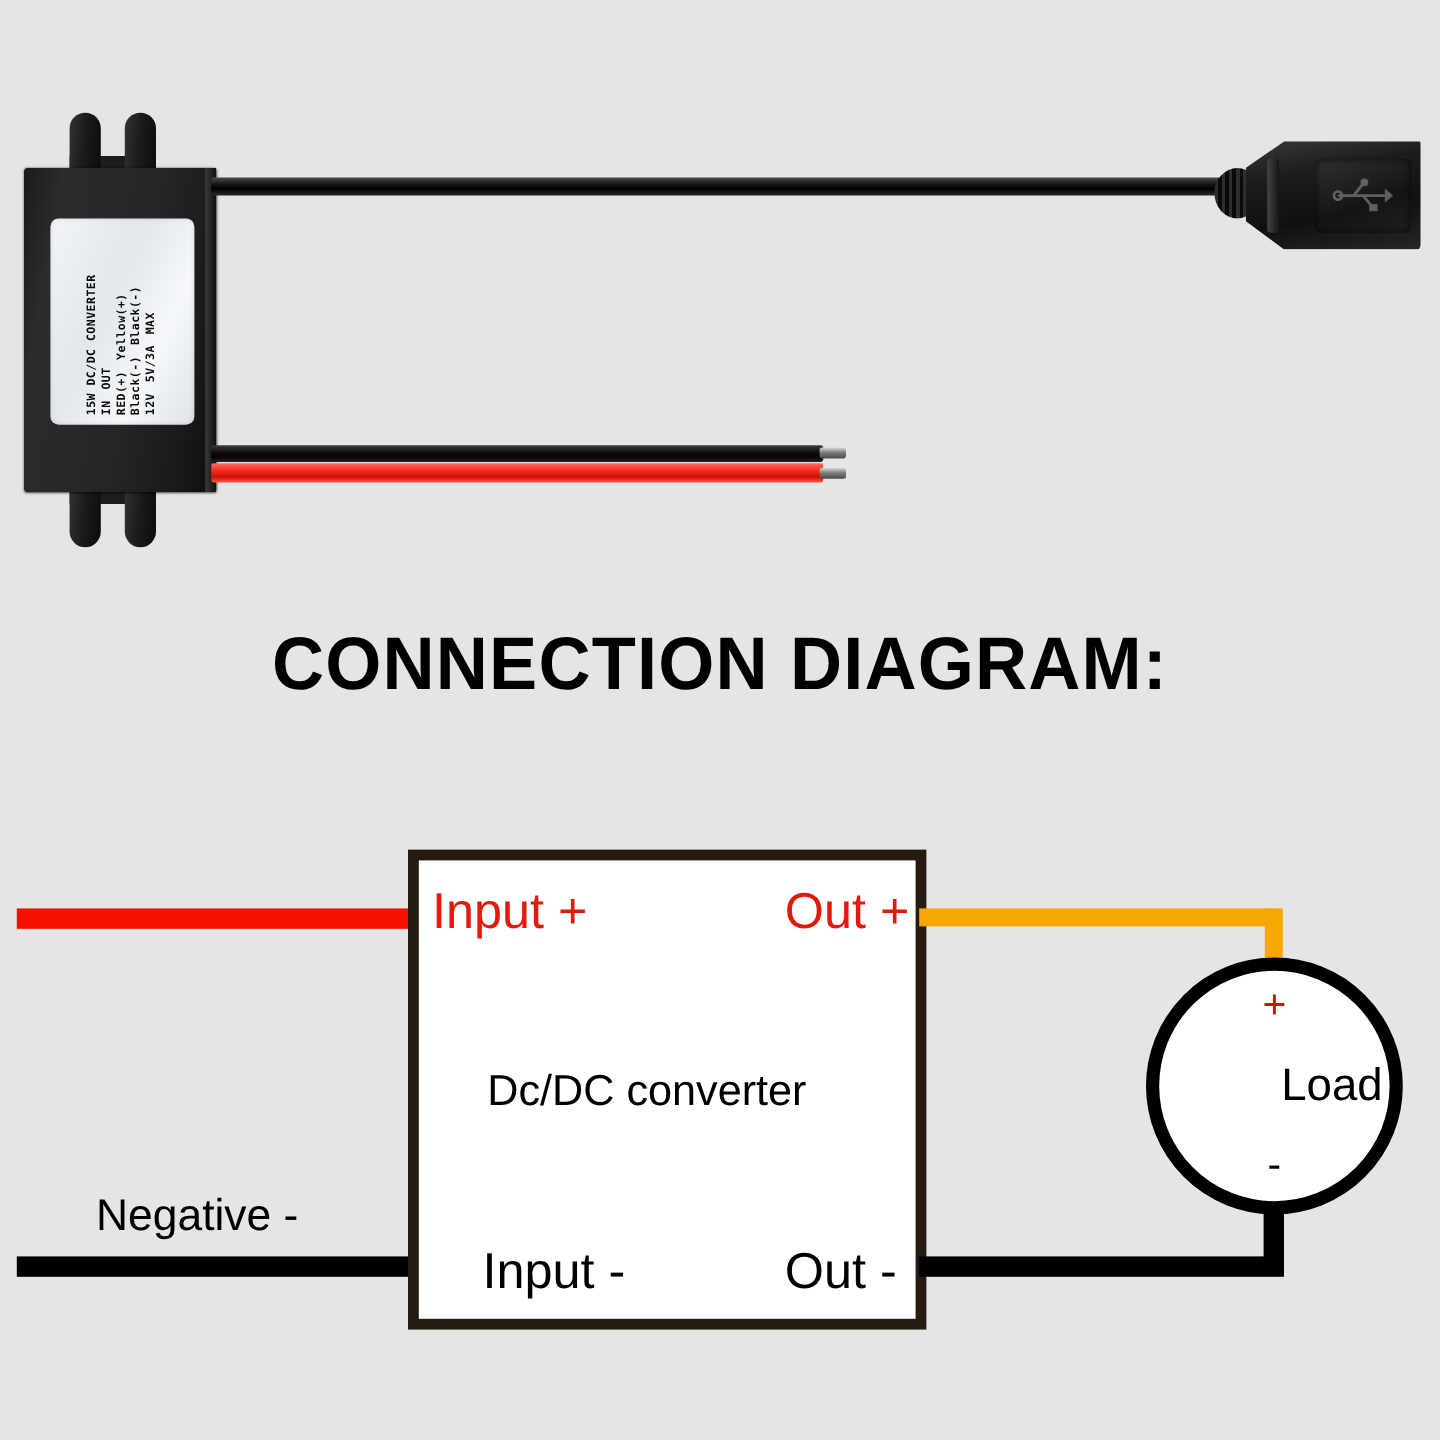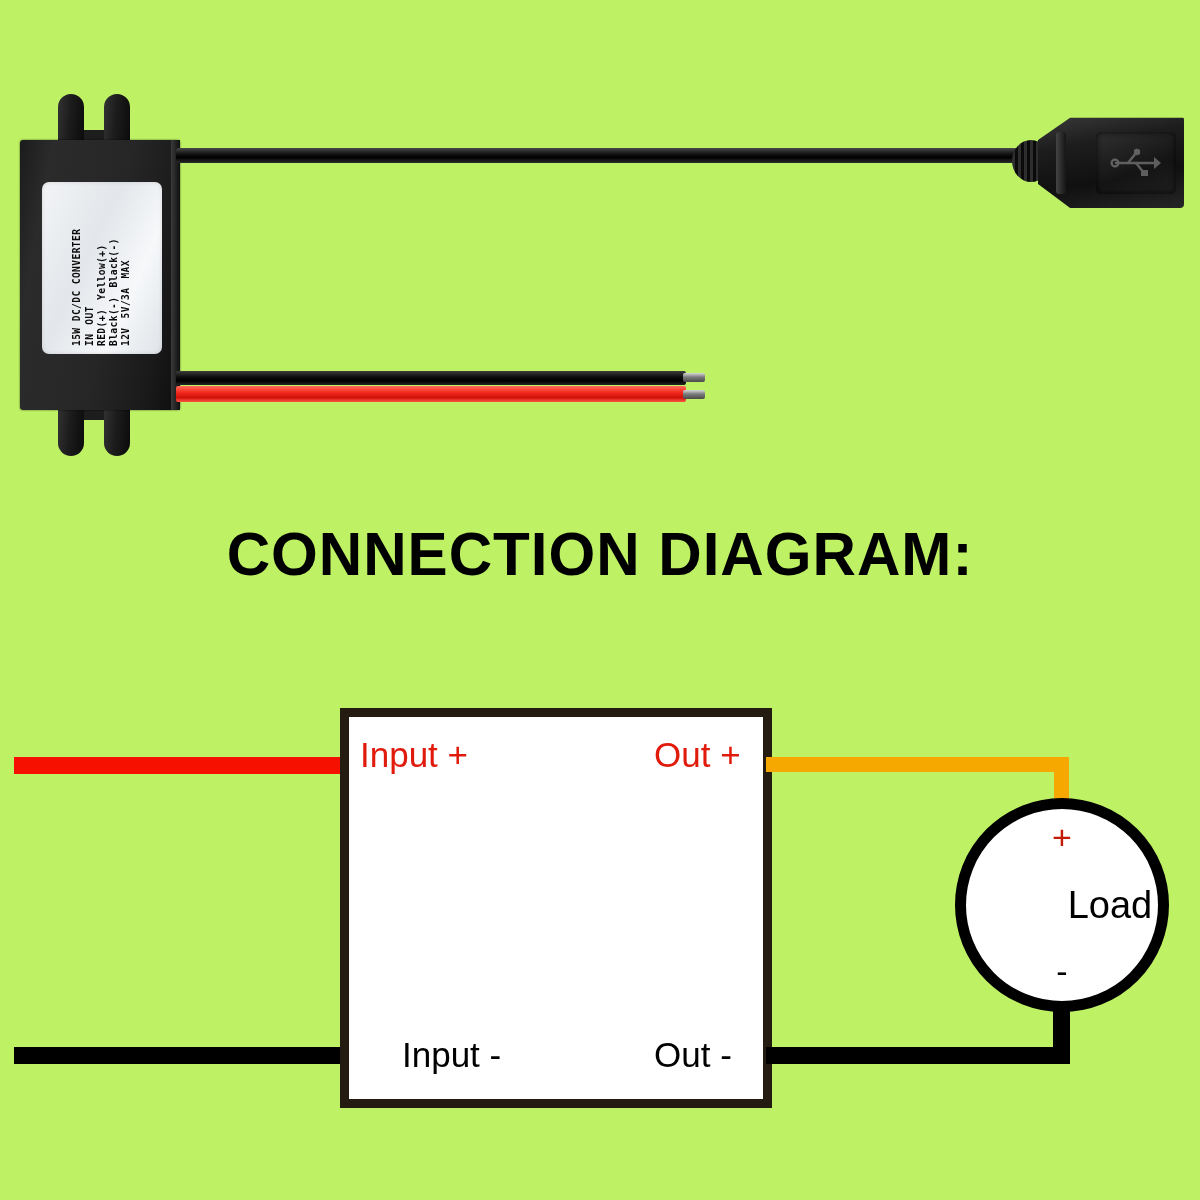--- a/index.html
+++ b/index.html
@@ -5,21 +5,21 @@
 <style>
   * { box-sizing: border-box; }
   html, body {
     margin: 0; padding: 0;
     background: #ffffff;
     font-family: "Liberation Sans", sans-serif;
   }
   #page {
     position: relative;
     width: 1200px; height: 1200px;
-    background: #bef264;
+    background: #e5e5e5;
     overflow: hidden;
   }
 
   
   #product-photo { position: absolute; left: 0; top: 0; width: 1200px; height: 500px; }
 
   
   .conv-body {
     position: absolute;
     left: 20px; top: 140px;
@@ -148,21 +148,21 @@
   .conv-box {
     position: absolute;
     left: 340px; top: 708px;
     width: 432px; height: 400px;
     background: #ffffff;
     border: 9px solid #241c10;
   }
   .box-label {
     position: absolute;
     font-family: "Liberation Sans", sans-serif;
-    font-size: 35px;
+    font-size: 42px;
     white-space: nowrap;
   }
   .box-label.in-plus   { left: 360px; top: 735px;  color:#e01b0c; }
   .box-label.out-plus  { left: 654px; top: 735px;  color:#e01b0c; }
   .box-label.in-minus  { left: 360px; top: 1035px; color:#000;margin-left:42px; }
   .box-label.out-minus { left: 654px; top: 1035px; color:#000; }
   .box-label.center    { left: 406px; top: 888px;  color:#000; font-size: 36px; }
 
   .wire { position: absolute; }
   .wire-red-pos   { left: 14px;  top: 757px;  width: 332px; height: 17px; background:#f51000; }
@@ -273,25 +273,27 @@
     <div class="tinned-tip" style="left:683px; top:390px;"></div>
   </div>
 
   <div id="diagram-title">CONNECTION DIAGRAM:</div>
 
   <div id="connection-diagram">
 
     <div class="wire wire-red-pos"></div>
     <div class="wire wire-black-neg"></div>
 
+    <div class="label-neg">Negative -</div>
 
     <div class="conv-box"></div>
 
     <div class="box-label in-plus">Input +</div>
     <div class="box-label out-plus">Out +</div>
+    <div class="box-label center">Dc/DC converter</div>
     <div class="box-label in-minus">Input -</div>
     <div class="box-label out-minus">Out -</div>
 
     <div class="wire wire-yellow-h"></div>
     <div class="wire wire-yellow-v"></div>
     <div class="wire wire-black-h2"></div>
     <div class="wire wire-black-v2"></div>
 
     <div class="load-circle"></div>
     <div class="load-plus">+</div>

